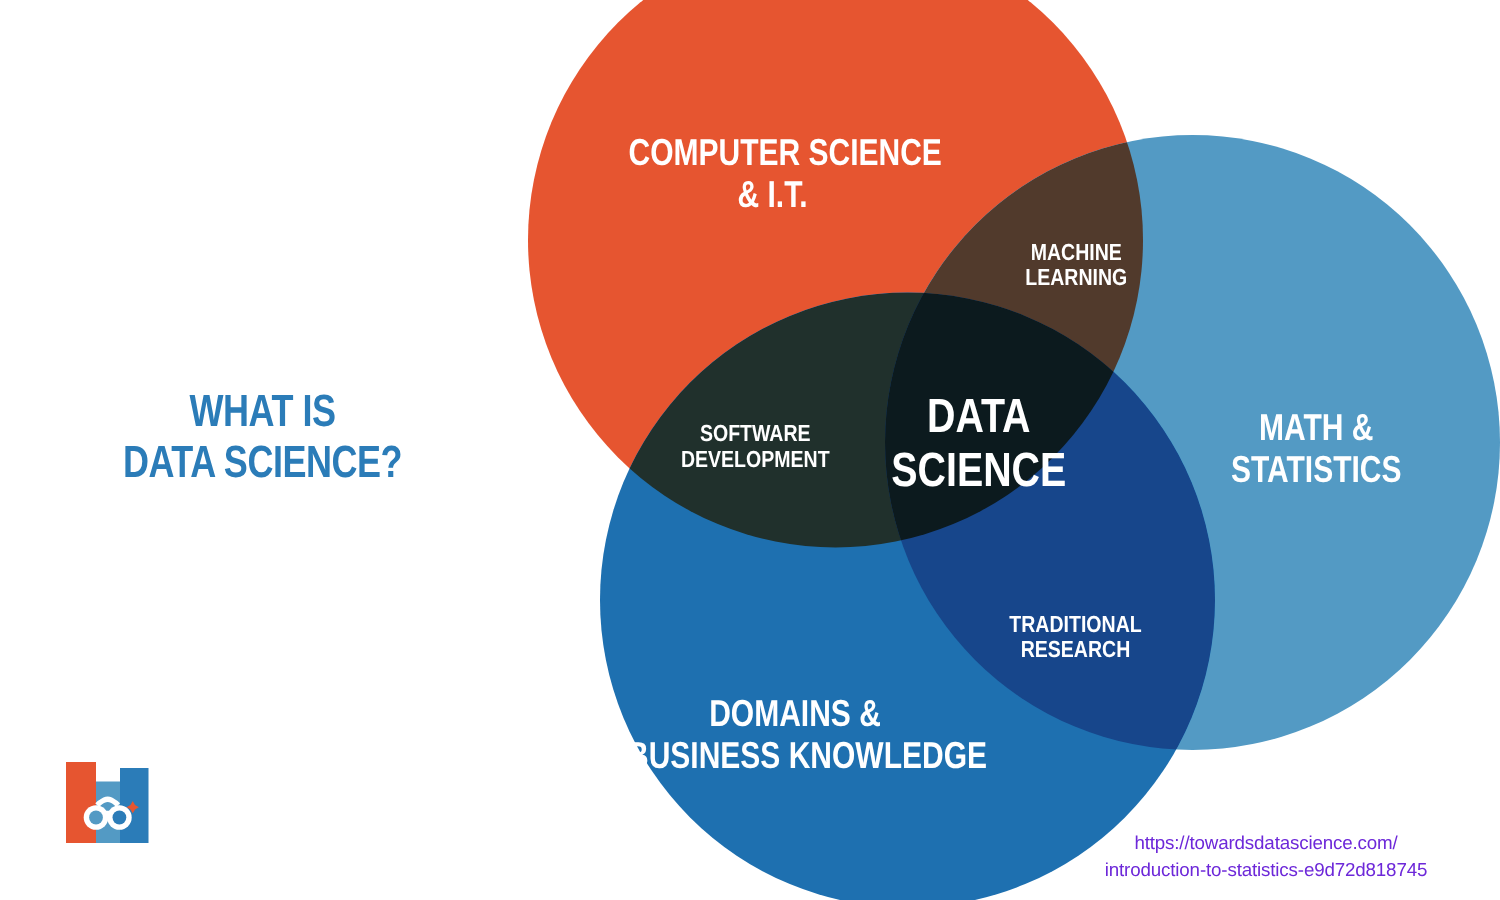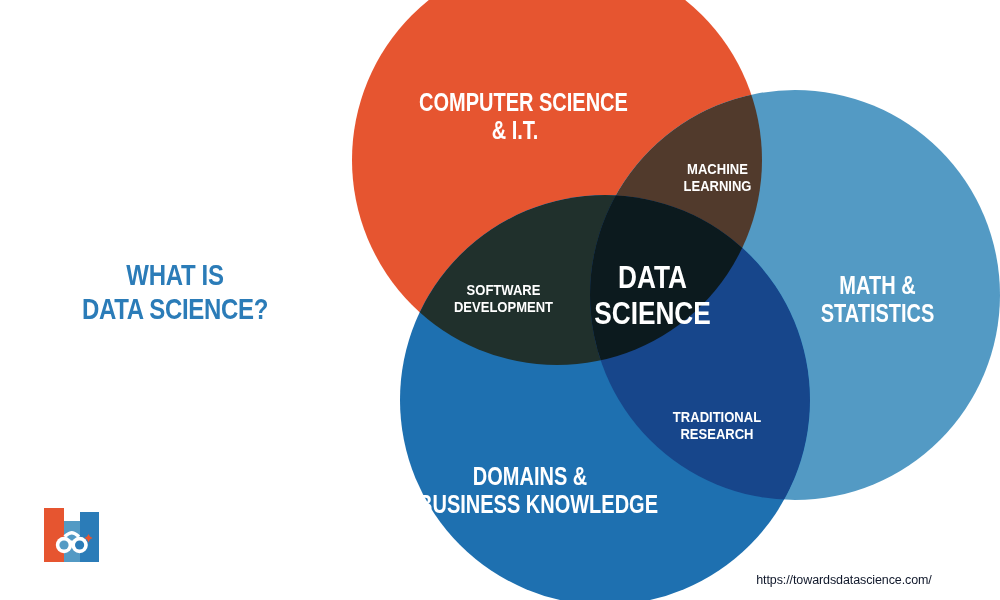--- a/index.html
+++ b/index.html
@@ -152,22 +152,23 @@
   <div class="vlabel lbl-tr" style="color: rgb(255, 255, 255);">
     <span>TRADITIONAL</span>
     <span>RESEARCH</span>
   </div>
 
   <div class="vlabel lbl-ds" style="color: rgb(255, 255, 255);">
     <span>DATA</span>
     <span>SCIENCE</span>
   </div>
 
-  <div class="url" style="color: #0f172a;">
+  <div class="url" style="color: #6d28d9;">
     <span>https://towardsdatascience.com/</span>
+    <span>introduction-to-statistics-e9d72d818745</span>
   </div>
 
   <svg class="logo" viewBox="0 0 58 62">
     <rect id="logo-bar-1" x="1" y="6" width="20" height="54" fill="#E65530"></rect>
     <rect id="logo-bar-2" x="21" y="19" width="16" height="41" fill="#539AC4"></rect>
     <rect id="logo-bar-3" x="37" y="10" width="19" height="50" fill="#2B7CB8"></rect>
     <g fill="#ffffff">
       <path d="M20.5 33.5 C20.5 33.5 25.0 29.0 28.8 29.0 C32.6 29.0 37.1 33.5 37.1 33.5
                L34.6 36.0 C34.6 36.0 31.4 32.6 28.8 32.6 C26.2 32.6 23.0 36.0 23.0 36.0 Z"></path>
       <circle cx="21.0" cy="43.0" r="8.2"></circle>

